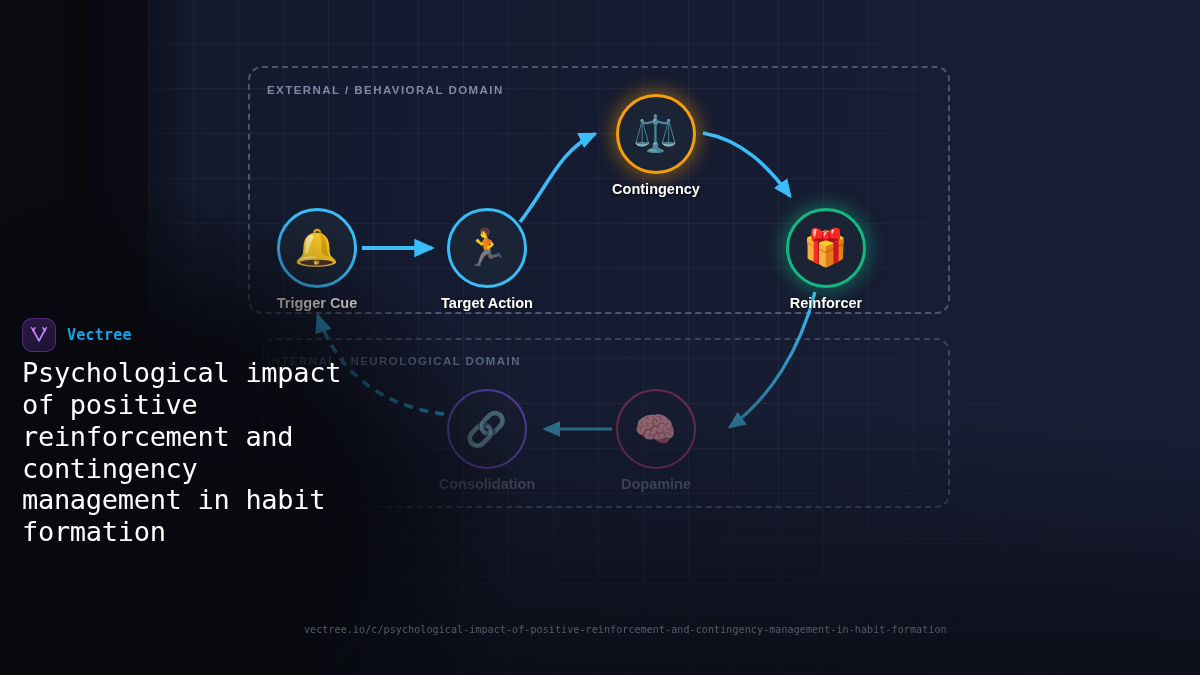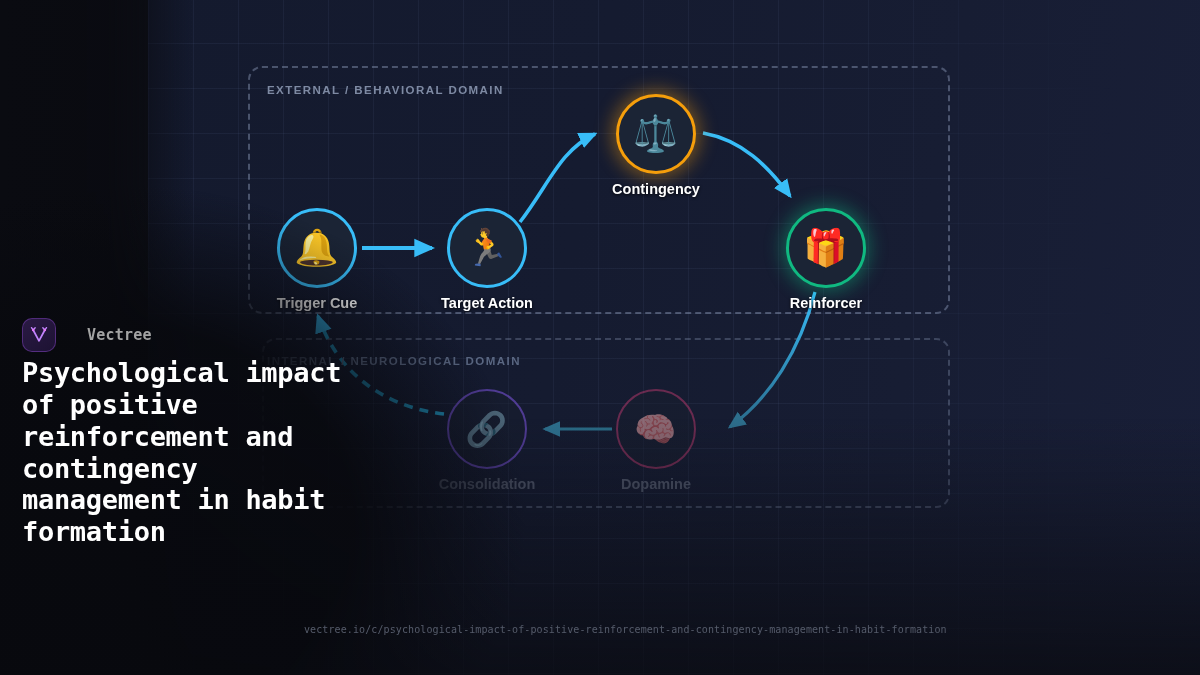--- a/index.html
+++ b/index.html
@@ -101,28 +101,28 @@
     display:flex; align-items:center; gap:11px;
   }
   #brand .mark {
     width:34px; height:34px; border-radius:10px;
     background:linear-gradient(145deg,#2a1a44 0%,#1d1233 100%);
     border:1px solid rgba(168,85,247,0.35);
     display:flex; align-items:center; justify-content:center;
   }
   #brand .wordmark {
     font-family:"DejaVu Sans Mono", monospace;
-    font-size:15px; font-weight:700; color:#a3a3a3; letter-spacing:0.2px;margin-left:20px;
+    font-size:15px; font-weight:700; color:#0ea5e9; letter-spacing:0.2px;
   }
 
   #title {
     position:absolute; left:22px; top:357px; width:330px;
     font-family:"DejaVu Sans Mono", monospace;
     font-size:27px;
-    font-weight:700;
+    font-weight:400;
     line-height:1.18;
     color:#ffffff;
     letter-spacing:-0.3px;
     word-wrap:break-word;
   }
 
   #url {
     position:absolute; left:304px; top:624px;
     font-family:"DejaVu Sans Mono", monospace;
     font-size:10px;

